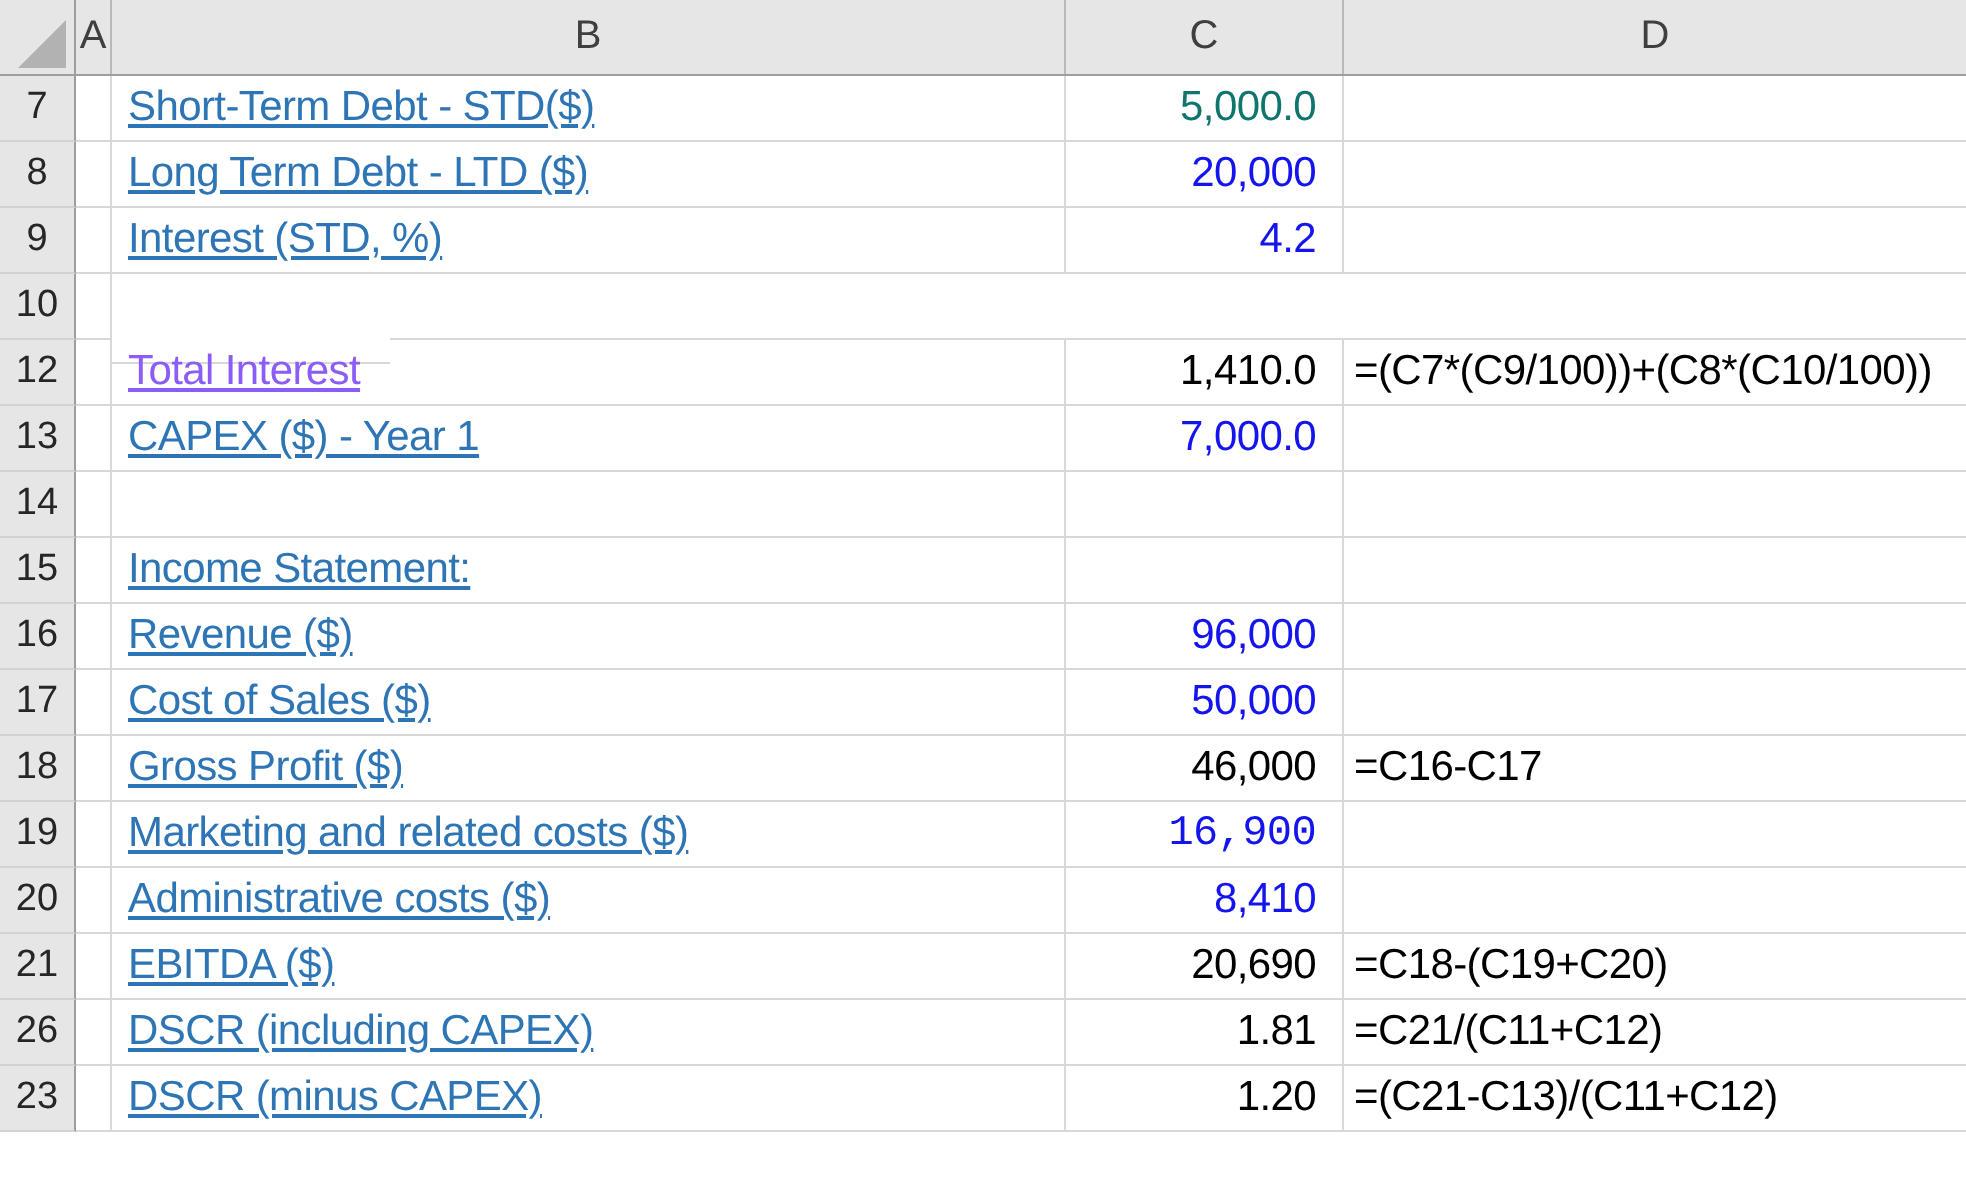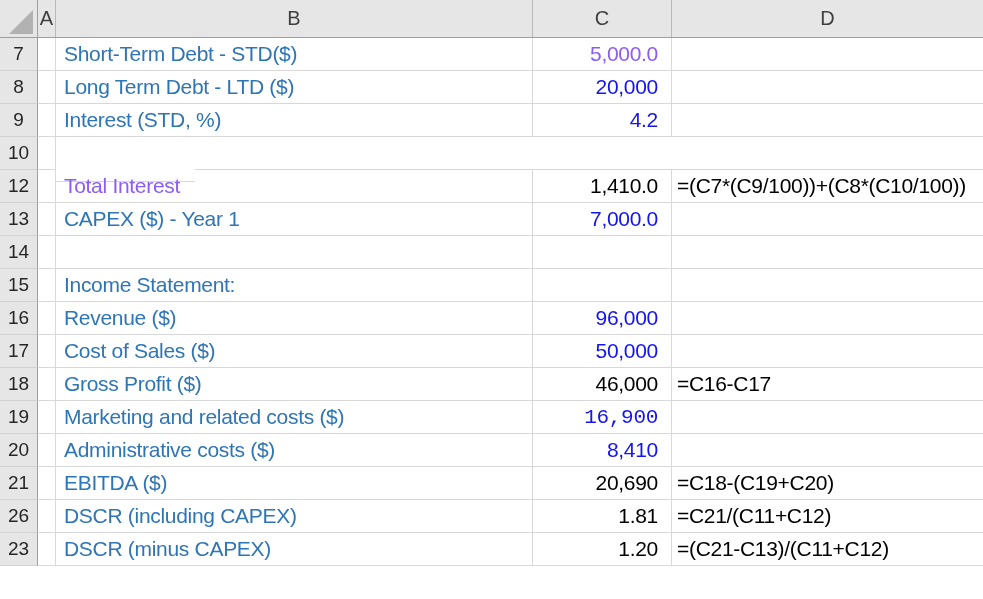--- a/index.html
+++ b/index.html
@@ -55,21 +55,21 @@
   .cell{
     border-right:1px solid #D8D8D8;
     border-bottom:1px solid #D8D8D8;
     display:flex;align-items:center;
     white-space:nowrap;
     overflow:hidden;
     font-size:21px;
     letter-spacing:-0.3px;
   }
   .cell.a{width:18px;}
-  .cell.b{width:477px;padding-left:8px;}
+  .cell.b{width:477px;padding-left:8px;text-decoration:underline;}
   .cell.c{width:139px;justify-content:flex-end;padding-right:13px;}
   .cell.d{flex:1;border-right:none;padding-left:5px;overflow:visible;}
 </style>
 </head>
 <body>
 
 <div class="sheet">
 
   <div class="col-headers">
     <div class="corner">
@@ -79,21 +79,21 @@
     <div class="col-h cB">B</div>
     <div class="col-h cC">C</div>
     <div class="col-h cD">D</div>
   </div>
 
   <div id="rows">
       <div class="row">
         <div class="rowhead">7</div>
         <div class="cell a"></div>
         <div class="cell b" style="color: rgb(46, 117, 182);">Short-Term Debt - STD($)</div>
-        <div class="cell c" style="color: #8b5cf6;">5,000.0</div>
+        <div class="cell c" style="color: #0f766e;">5,000.0</div>
         <div class="cell d" style="color: rgb(0, 0, 0);"></div>
       </div>
       <div class="row">
         <div class="rowhead">8</div>
         <div class="cell a"></div>
         <div class="cell b" style="color: rgb(46, 117, 182);">Long Term Debt - LTD ($)</div>
         <div class="cell c" style="color: rgb(20, 20, 238);">20,000</div>
         <div class="cell d" style="color: rgb(0, 0, 0);"></div>
       </div>
       <div class="row">

